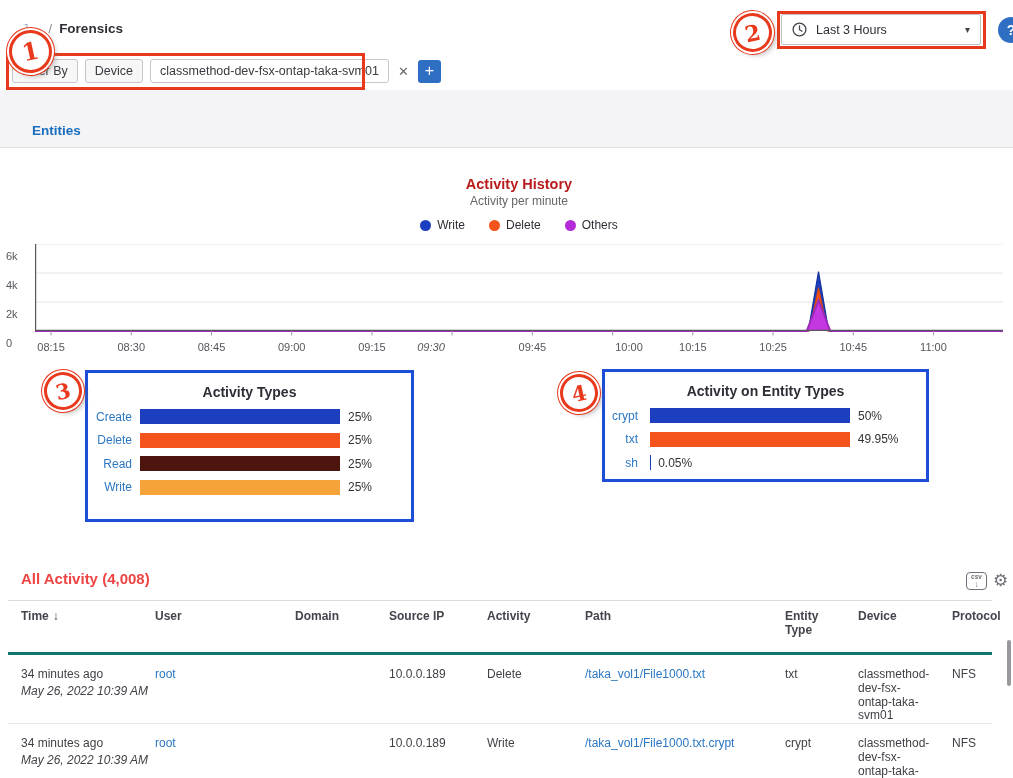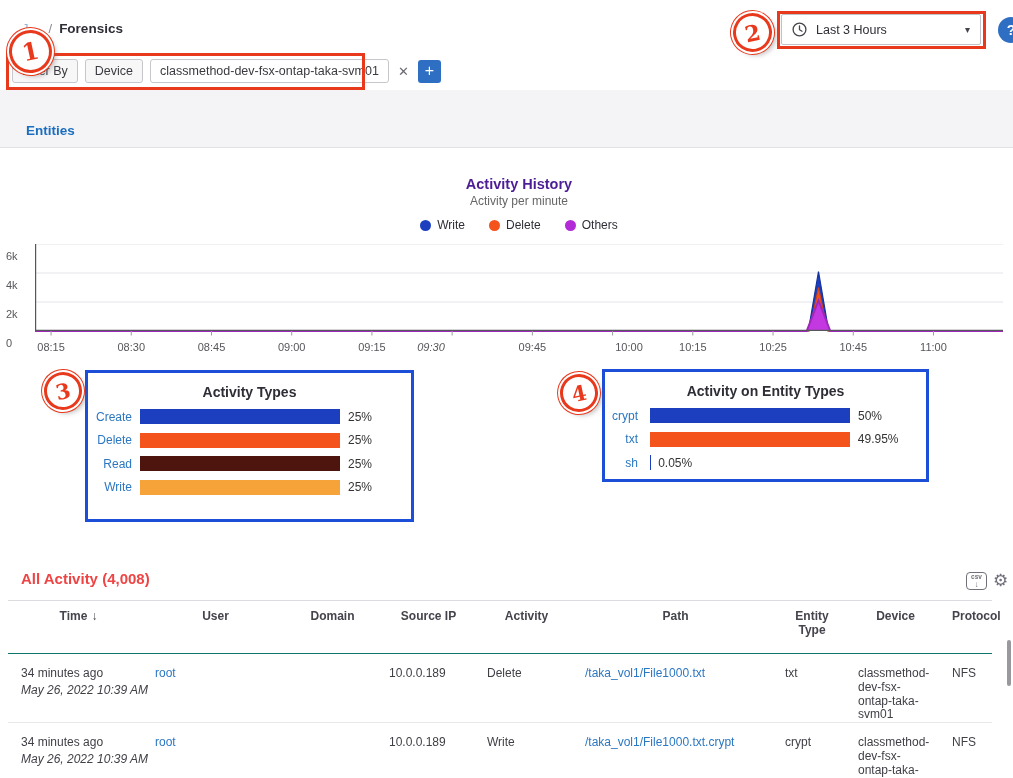--- a/index.html
+++ b/index.html
@@ -24,25 +24,25 @@
   .chip-close{color:#6a6a70;font-size:13px;cursor:pointer;padding:0 2px;}
   .add-btn{width:23px;height:23px;background:#2e6fc4;border-radius:3px;color:#fff;font-size:16px;
        text-align:center;line-height:22px;cursor:pointer;}
   
   .anno-box{position:absolute;border:3px solid #e8391d;box-sizing:border-box;z-index:6;pointer-events:none;}
   .stamp{position:absolute;z-index:9;display:flex;align-items:center;justify-content:center;background:#fff;
        border:3px solid #e8391d;border-radius:50%;color:#e8391d;font-family:"DejaVu Serif",serif;font-weight:bold;
        box-shadow:0 0 0 2px #fff,0 0 0 3px #e8391d,3px 4px 5px rgba(110,110,110,.45);transform:rotate(-12deg);}
   
   .tabstrip{position:absolute;left:0;top:90px;width:1013px;height:58px;background:#f4f4f6;border-bottom:1px solid #e2e2e6;box-sizing:border-box;}
-  .tab-entities{position:absolute;left:26px;top:123px;font-size:13.5px;font-weight:bold;color:#1a6dbf;cursor:pointer;}
+  .tab-entities{position:absolute;left:32px;top:123px;font-size:13.5px;font-weight:bold;color:#1a6dbf;cursor:pointer;}
   .tab-active{position:absolute;left:84px;top:112px;width:88px;height:37px;background:#fff;border-radius:6px 6px 0 0;
        text-align:center;line-height:37px;font-size:13.5px;font-weight:bold;color:#2e2e36;z-index:2;cursor:pointer;}
   
-  .chart-title{position:absolute;left:35px;top:176px;width:968px;text-align:center;font-size:14.5px;font-weight:bold;color:#4c1d95;}
+  .chart-title{position:absolute;left:35px;top:176px;width:968px;text-align:center;font-size:14.5px;font-weight:bold;color:#b91c1c;}
   .chart-subtitle{position:absolute;left:35px;top:194px;width:968px;text-align:center;font-size:12px;color:#666;}
   .chart-legend{position:absolute;left:35px;top:218px;width:968px;display:flex;justify-content:center;gap:24px;}
   .legend-item{display:flex;align-items:center;gap:6px;font-size:12px;color:#2e2e36;cursor:pointer;}
   .legend-dot{width:11px;height:11px;border-radius:50%;display:inline-block;}
   
   #historyChart{position:absolute;left:35px;top:244px;}
   .ylab{position:absolute;width:26px;text-align:left;font-size:11px;color:#56565c;margin-top:12px;}
   .xlab{position:absolute;width:44px;text-align:center;font-size:11px;color:#56565c;top:341px;}
   
   .panel{position:absolute;background:#fff;border:3px solid #1d4ed8;box-sizing:border-box;z-index:5;}
@@ -60,22 +60,22 @@
   #panel-entity .bar-fill{margin-left:12px;}
   
   .tbl-title{position:absolute;left:21px;top:570px;font-size:15px;font-weight:bold;color:#ef4444;}
   .csv-icon{position:absolute;left:966px;top:572px;width:19px;height:16px;border:1.4px solid #70707a;border-radius:4px;
        color:#70707a;text-align:center;cursor:pointer;line-height:1;}
   .csv-icon .c1{font-size:6.5px;display:block;margin-top:1px;font-weight:bold;}
   .csv-icon .c2{font-size:8px;display:block;margin-top:0px;}
   .gear-icon{position:absolute;left:993px;top:570px;font-size:17px;color:#70707a;cursor:pointer;}
   #activityTable{position:absolute;left:8px;top:600px;width:984px;border-collapse:collapse;table-layout:fixed;
        font-size:12px;border-top:1px solid #dcdce0;}
-  #activityTable th{text-align:center;font-weight:bold;color:#44444c;padding:8px 6px 7px 13px;
-       border-bottom:1px solid #0f766e;vertical-align:top;line-height:1.2;font-size:12px;cursor:pointer;}
+  #activityTable th{text-align:left;font-weight:bold;color:#44444c;padding:8px 6px 7px 13px;
+       border-bottom:3px solid #0f766e;vertical-align:top;line-height:1.2;font-size:12px;cursor:pointer;}
   #activityTable td{padding:13px 6px 0 13px;border-bottom:1px solid #e8e8ea;vertical-align:top;
        color:#3f3f46;line-height:1.15;}
   #activityTable tr{height:53px;}
   .lnk{color:#2b77c2;cursor:pointer;}
   .time-abs{font-style:italic;margin-top:3px;white-space:nowrap;}
   .sort-arrow{margin-left:4px;font-weight:normal;}
   .scroll-thumb{position:absolute;right:2px;top:640px;width:4px;height:46px;background:#98989d;border-radius:2px;cursor:grab;}
 </style>
 </head>
 <body>

